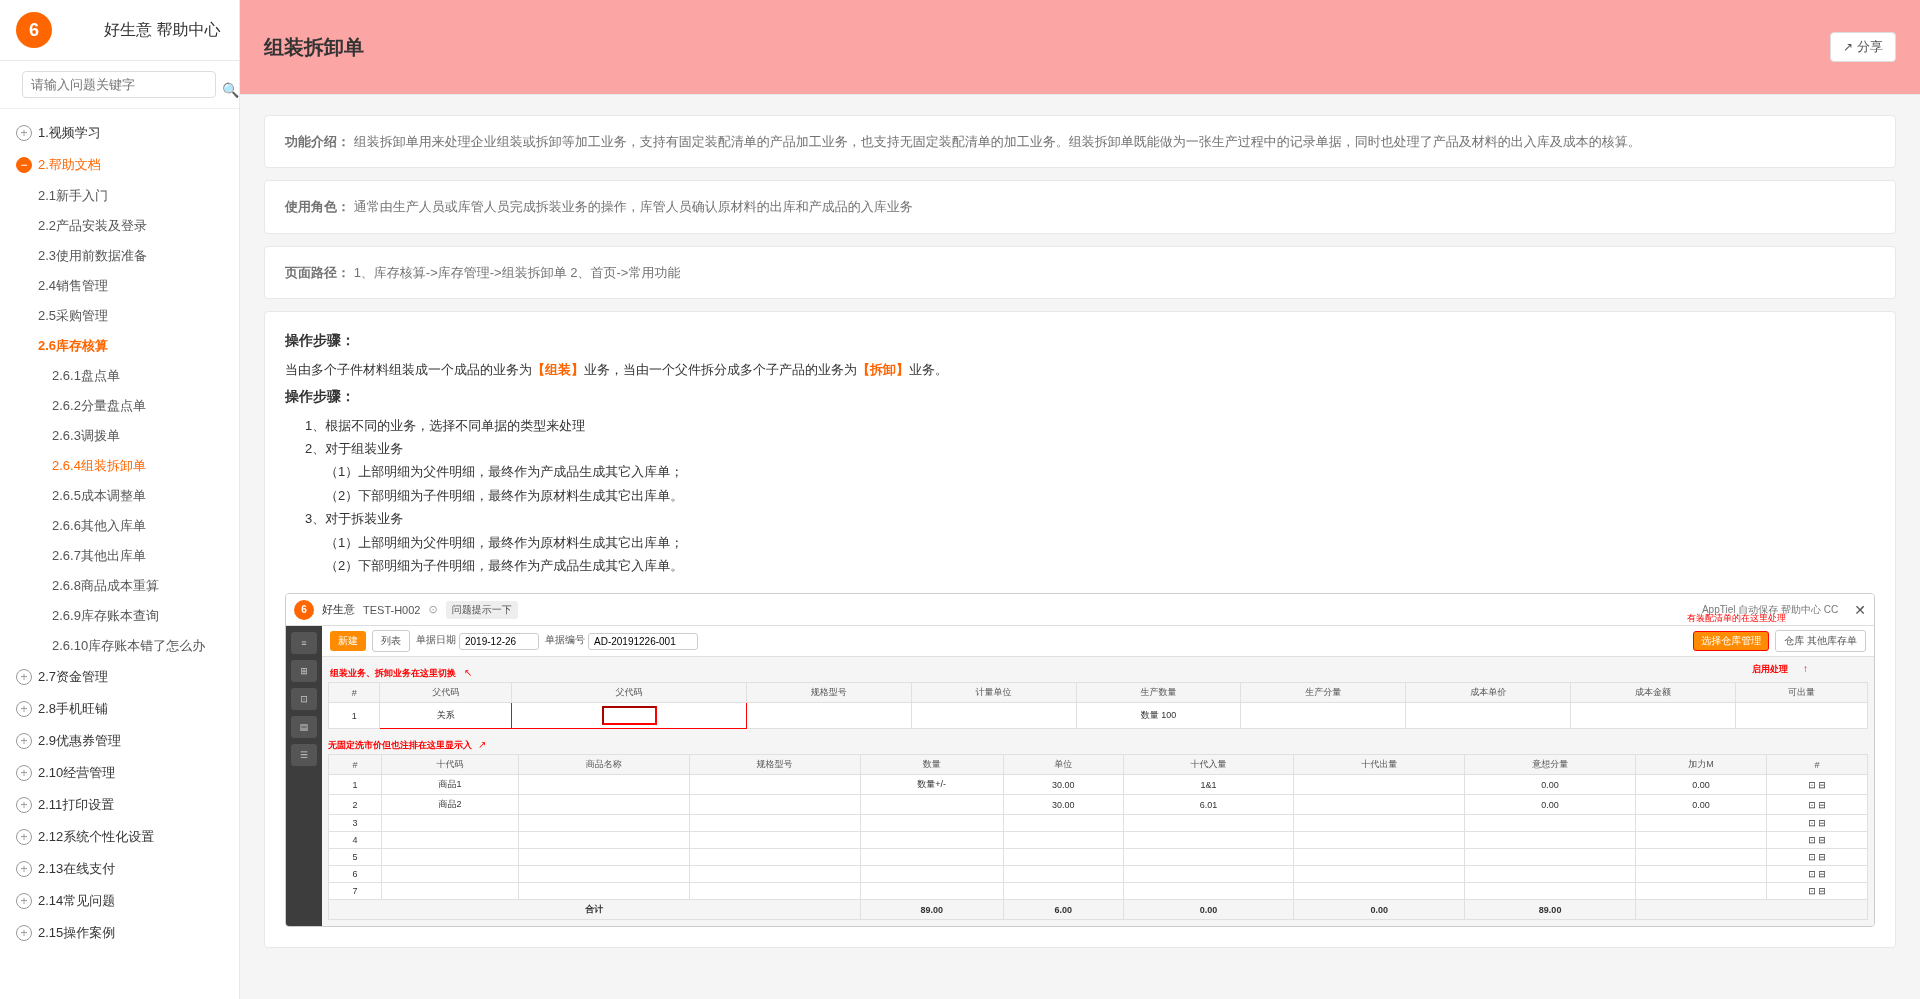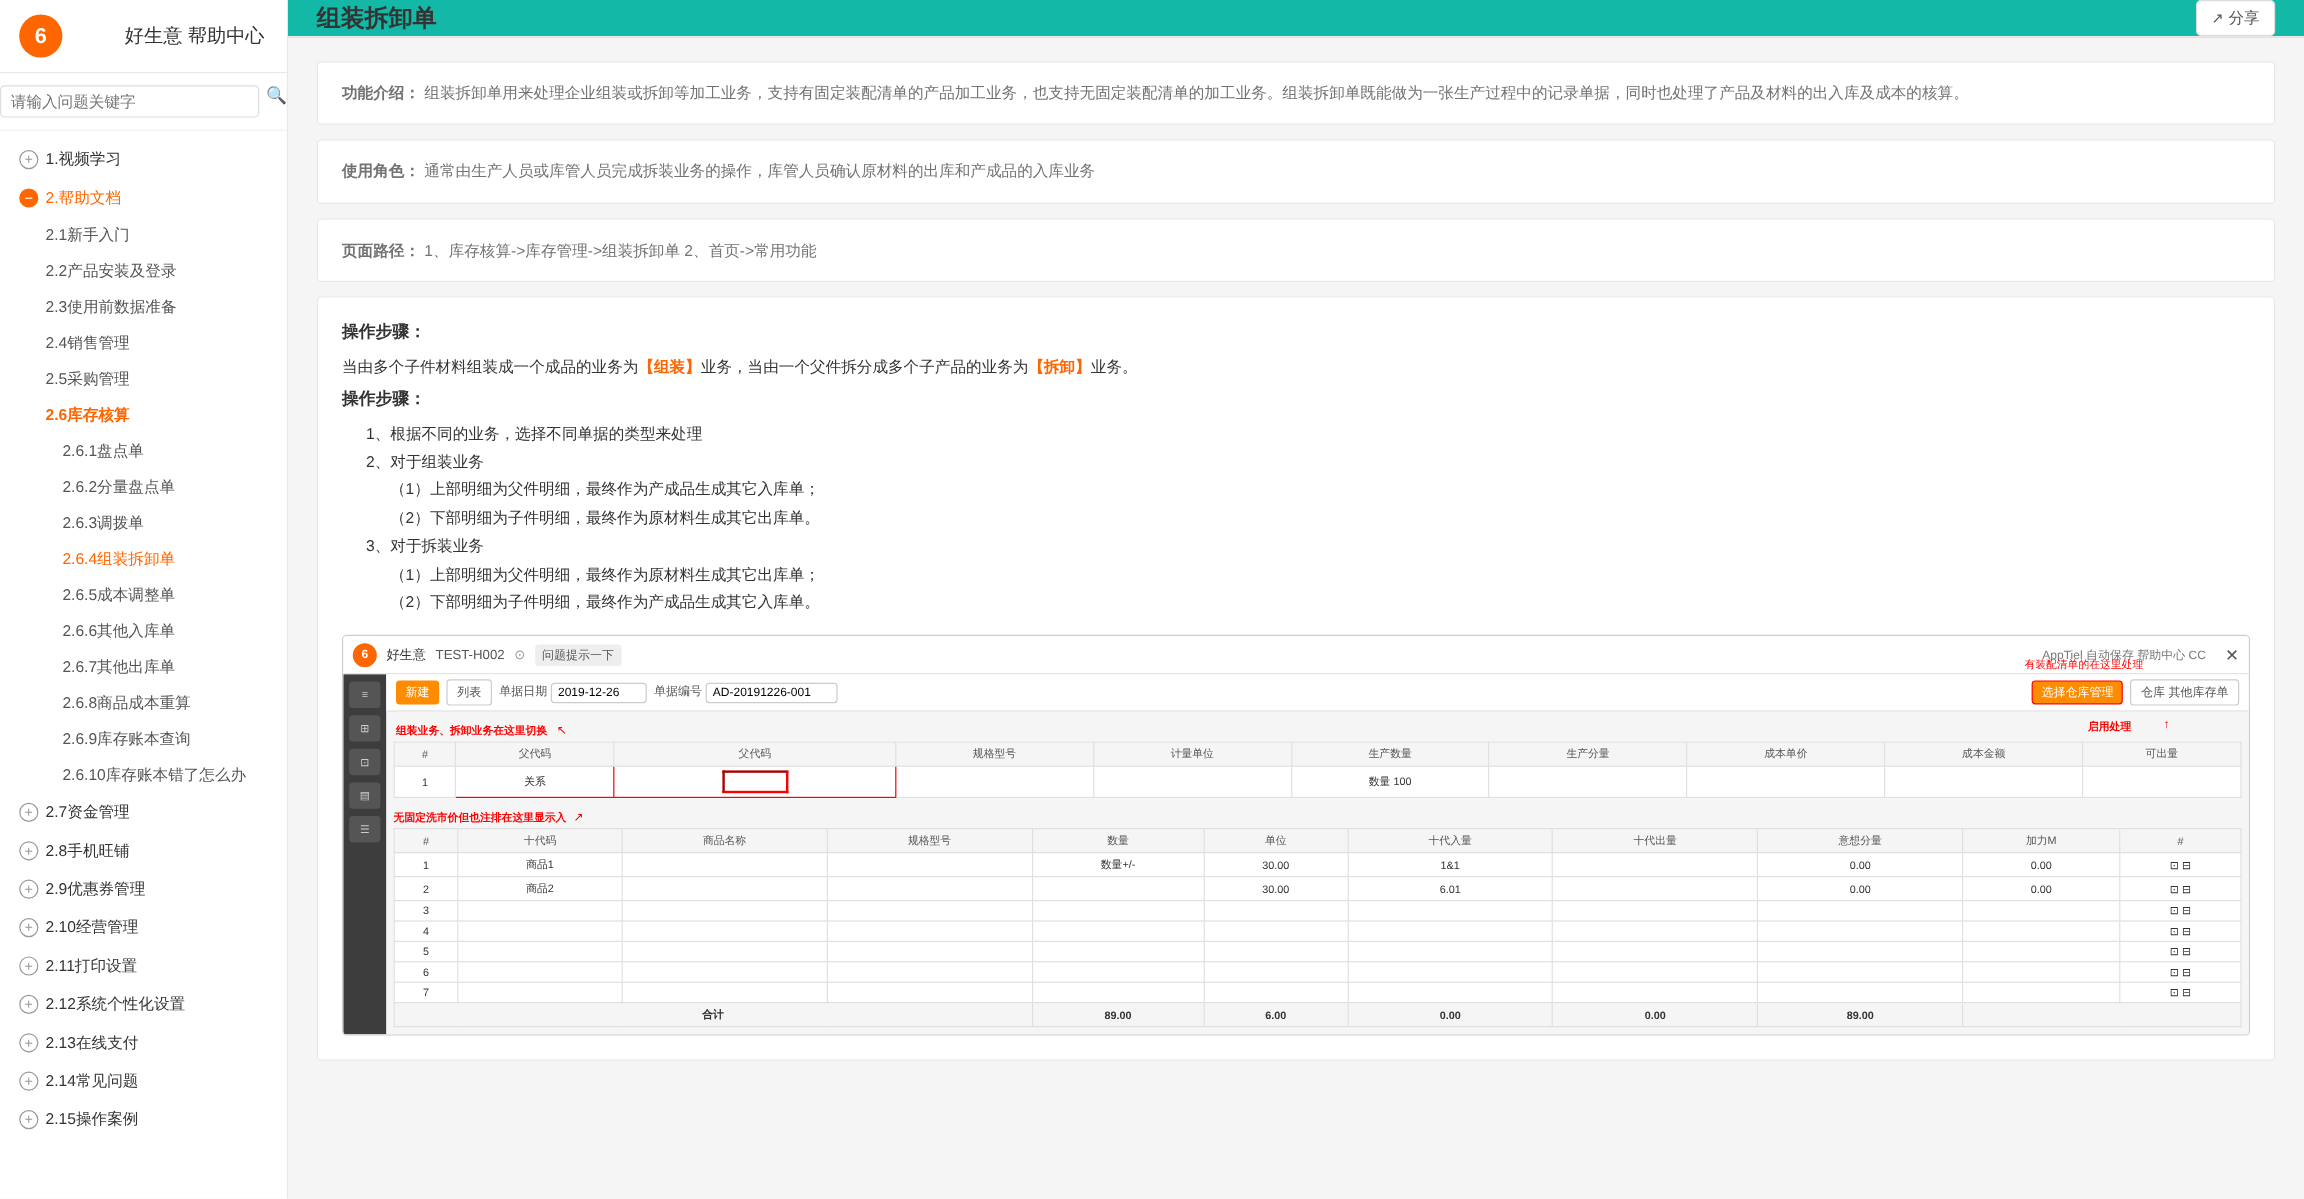--- a/index.html
+++ b/index.html
@@ -29,23 +29,23 @@
       border-radius: 50%;
       display: flex; align-items: center; justify-content: center;
       color: #fff; font-size: 18px; font-weight: bold;
       margin-right: 8px;
       flex-shrink: 0;
     }
     .site-title {
       font-size: 16px; font-weight: normal; color: #333; margin-left: 44px;
     }
     .search-box {
-      padding: 10px 0;
+      padding: 10px 22px;
       border-bottom: 1px solid #f0f0f0;
-      display: flex; align-items: flex-start;
+      display: flex; align-items: flex-end;
       gap: 6px;
     }
     .search-box input {
       flex: 1; border: 1px solid #ddd; border-radius: 4px;
       padding: 5px 8px; font-size: 13px; outline: none;
       color: #999;
     }
     .search-icon-btn {
       cursor: pointer; color: #999;
     }
@@ -89,22 +89,22 @@
 
     
     .main {
       flex: 1;
       display: flex;
       flex-direction: column;
       overflow: hidden;
       background: #f5f5f5;
     }
     .main-header {
-      background: #14b8a6;
-      padding: 0 24px;
+      background: #fca5a5;
+      padding: 32px 24px;
       border-bottom: 1px solid #e8e8e8;
       display: flex; align-items: center; justify-content: space-between;
     }
     .page-title {
       font-size: 20px; font-weight: bold; color: #333;
     }
     .share-btn {
       display: flex; align-items: center; gap: 4px;
       border: 1px solid #ddd; border-radius: 4px;
       padding: 5px 12px; cursor: pointer;
@@ -455,21 +455,21 @@
 
               <div class="app-body" style="position:relative">
 
 
                 <div style="position:relative;margin-bottom:2px">
                   <span style="color:red;font-size:9px;font-weight:bold;margin-left:2px">组装业务、拆卸业务在这里切换</span>
                   
                   <span style="color:red;font-size:10px;margin-left:4px">↖</span>
                   
                   
-                  <span style="position:absolute;right:92px;top:0;color:red;font-size:9px;font-weight:bold">启用处理</span>
+                  <span style="position:absolute;right:80px;top:0;color:red;font-size:9px;font-weight:bold">启用处理</span>
                   <span style="position:absolute;right:60px;top:0;color:red;font-size:10px">↑</span>
                 </div>
 
                 <table class="app-table" style="margin-bottom:6px">
                   <thead>
                     <tr>
                       <th>#</th>
                       <th>父代码</th>
                       <th>父代码</th>
                       <th>规格型号</th>

